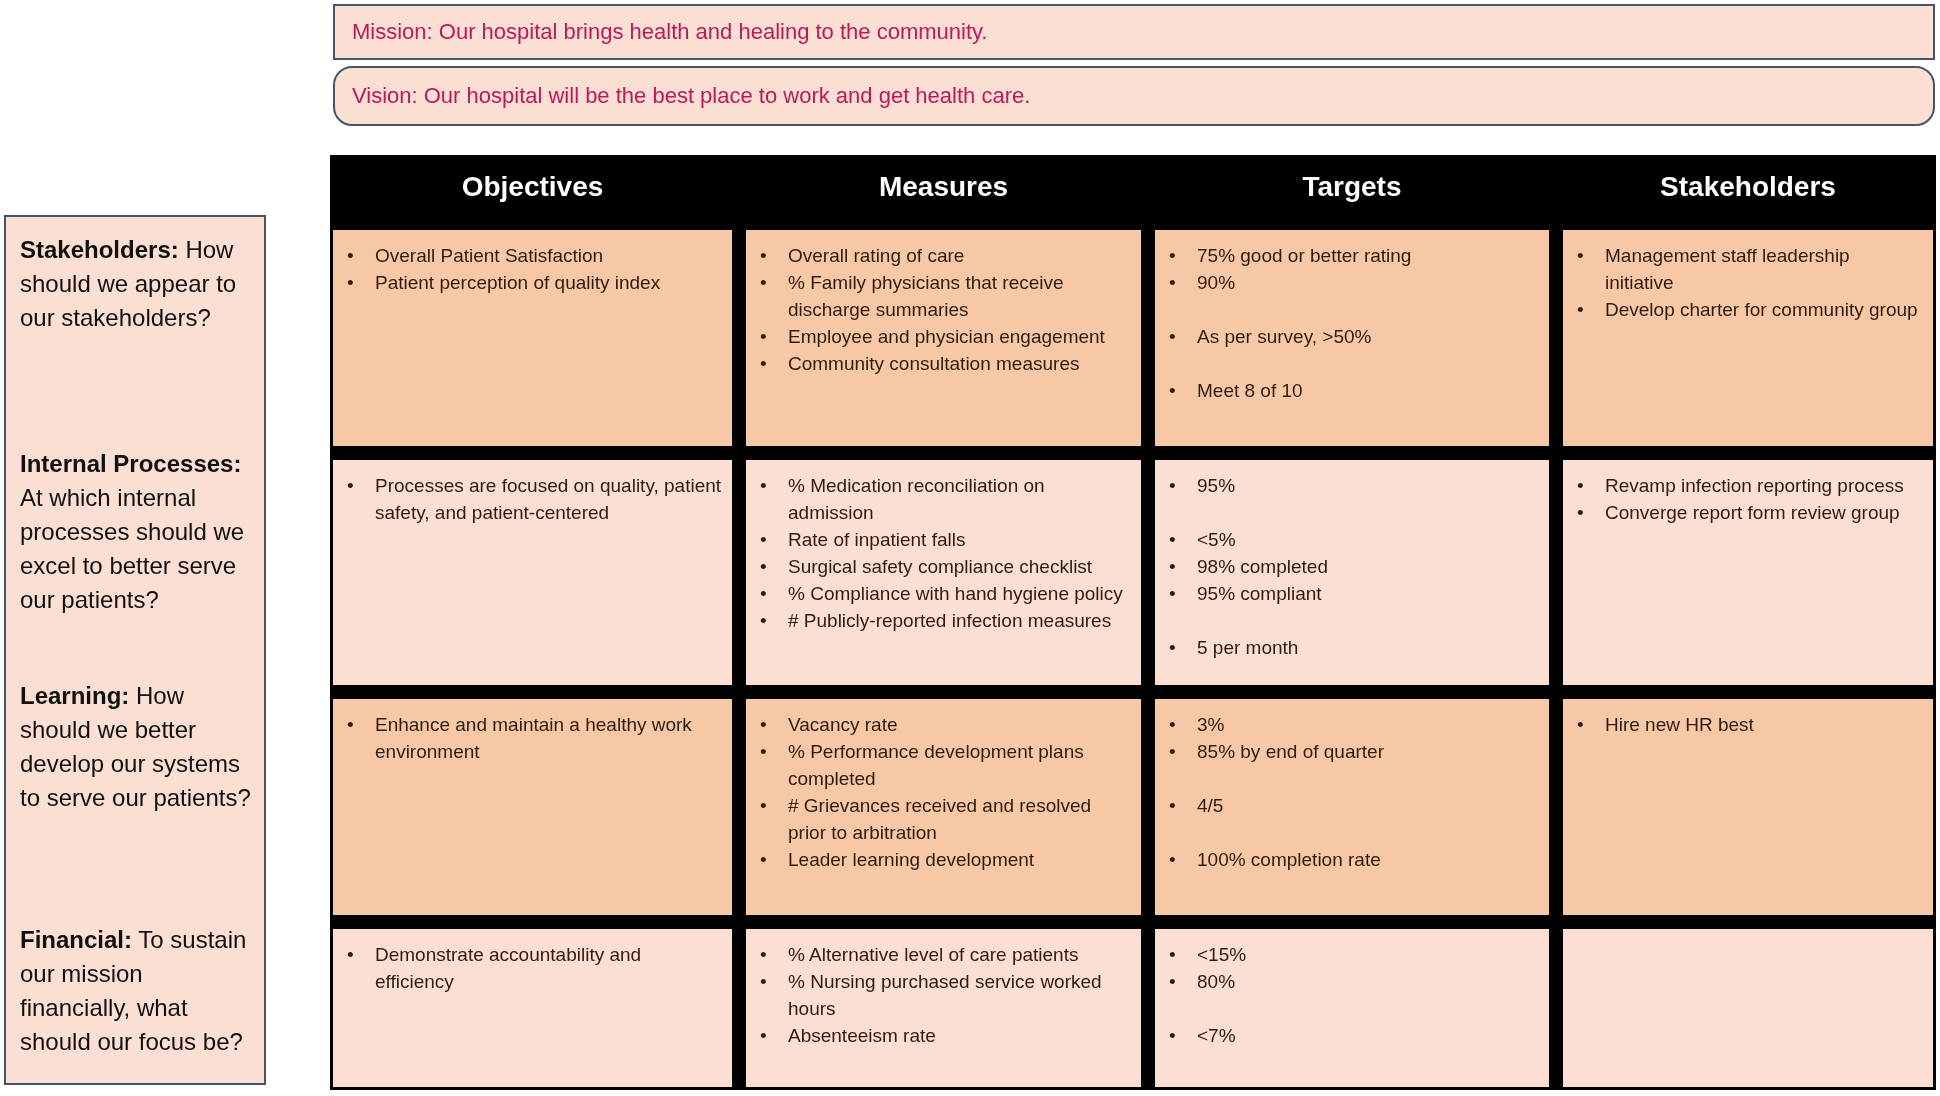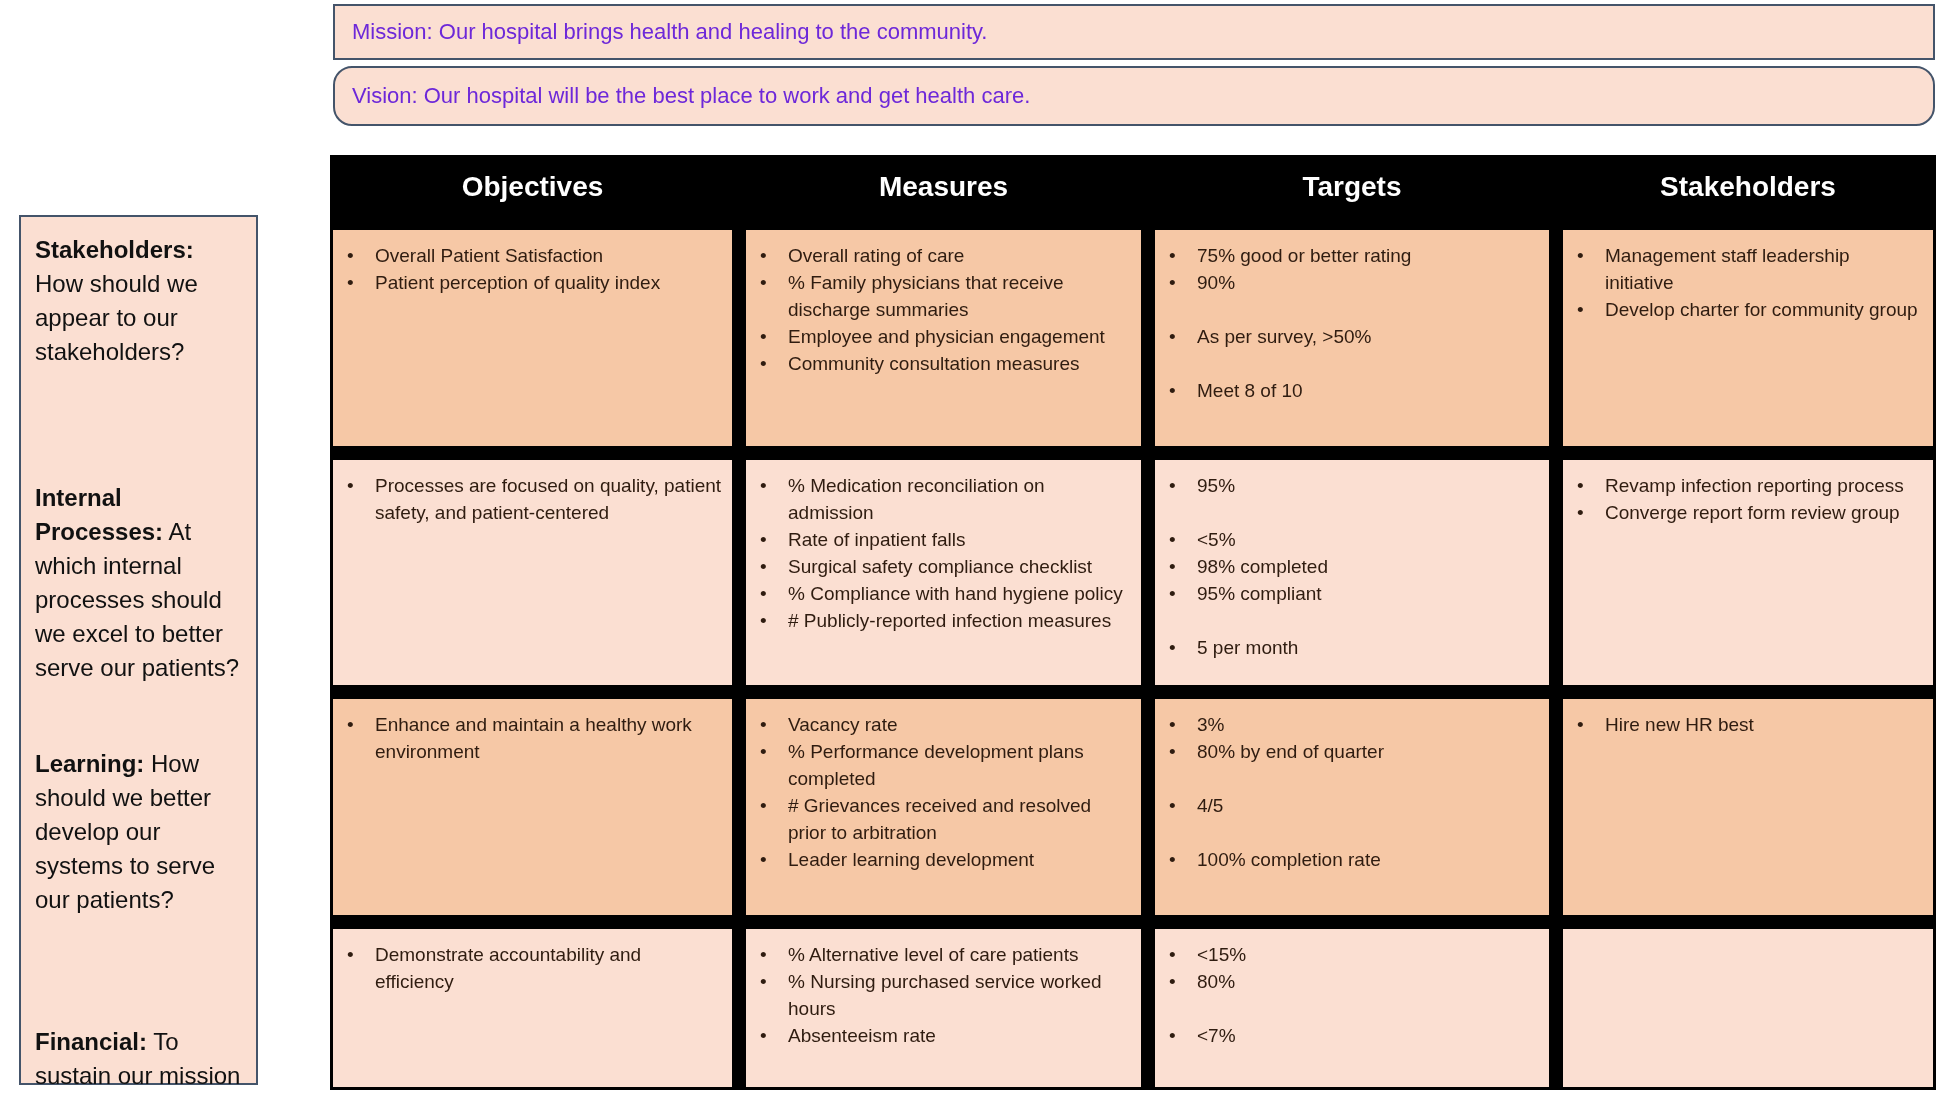--- a/index.html
+++ b/index.html
@@ -14,35 +14,34 @@
 
   
   .banner {
     position: absolute;
     left: 333px; right: 5px;
     background: #fbdfd2;
     border: 2px solid #44546a;
     display: flex; align-items: center;
     padding-left: 17px;
     font-size: 22px;
-    color: #6d28d9;
+    color: #be185d;
   }
   .banner.mission { top: 4px;  height: 56px; }
   .banner.vision  { top: 66px; height: 60px; border-radius: 19px; }
 
   
   .side-panel {
     position: absolute;
     left: 4px; top: 215px;
-    width: 239px; height: 870px;
+    width: 262px; height: 870px;
     background: #fbdfd2;
     border: 2px solid #44546a;
     padding: 16px 12px 0 14px;
     color: #111111;
-    margin-left: 15px;
   }
   .persp { font-size: 24px; line-height: 34px; }
   .persp b { font-weight: bold; }
   .persp:nth-of-type(2) { margin-top: 112px; }
   .persp:nth-of-type(3) { margin-top: 62px; }
   .persp:nth-of-type(4) { margin-top: 108px; }
 
   
   .btable {
     position: absolute;
@@ -247,21 +246,21 @@
           <span class="btext">Leader learning development</span>
         </div>
       </div>
       <div class="tcell dark">
         <div class="bullet-item">
           <span class="bullet">•</span>
           <span class="btext">3%</span>
         </div>
         <div class="bullet-item">
           <span class="bullet">•</span>
-          <span class="btext">80% by end of quarter</span>
+          <span class="btext">85% by end of quarter</span>
         </div>
         <div class="list-gap"></div>
         <div class="bullet-item">
           <span class="bullet">•</span>
           <span class="btext">4/5</span>
         </div>
         <div class="list-gap"></div>
         <div class="bullet-item">
           <span class="bullet">•</span>
           <span class="btext">100% completion rate</span>

